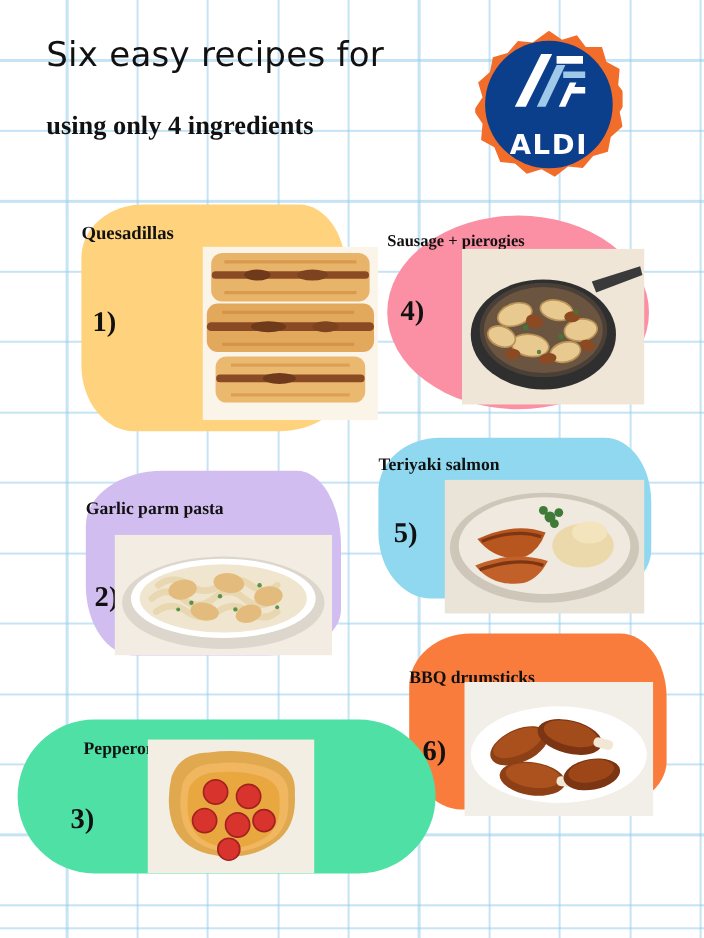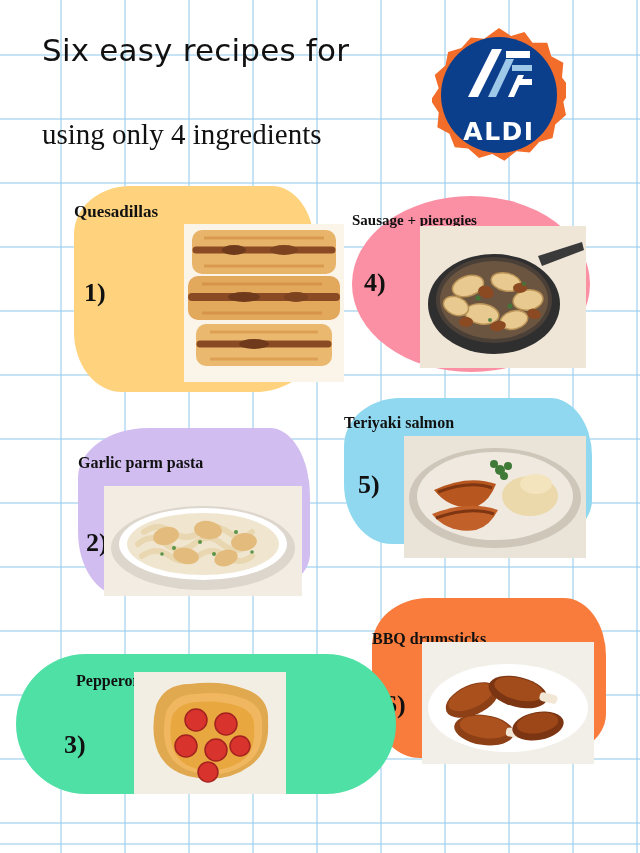--- a/index.html
+++ b/index.html
@@ -25,21 +25,21 @@
   }
   .title-line {
     position: absolute;
     font-family: "DejaVu Sans", sans-serif;
     color: #111111;
     white-space: nowrap;
   }
   #title1 { left: 42px; top: 32px; font-size: 31px; letter-spacing: 0.2px; }
   #title2 { left: 64px; top: 76px; font-size: 31px; letter-spacing: 0.2px; }
   #title3 {
-    left: 42px; top: 118px; font-size: 29px; font-weight: normal;
+    left: 42px; top: 102px; font-size: 24px; font-weight: bold;
     font-family: "Liberation Serif", serif;
   }
 
   
   #aldi-logo {
     position: absolute; left: 432px; top: 28px; width: 134px; height: 134px;
   }
   .logo-burst {
     position: absolute; inset: 0;
     background: #f26c2a;
@@ -109,21 +109,21 @@
   #card2 .card-label { left: 0; top: 26px; width: 232px; font-size: 16px; }
   #card2 .card-num { left: 8px; top: 100px; }
 
   
   #card5 { left: 344px; top: 398px; width: 248px; height: 146px; }
   #card5 .blob { background: #8fd8ef; }
   #card5 .card-label { left: 0; top: 16px; width: 248px; font-size: 16px; }
   #card5 .card-num { left: 14px; top: 72px; }
 
   
-  #card6 { left: 372px; top: 598px; width: 234px; height: 160px; }
+  #card6 { left: 372px; top: 576px; width: 234px; height: 160px; }
   #card6 .blob { background: #f97c3d; }
   #card6 .card-label { left: 0; top: 32px; width: 234px; font-size: 16px; }
   #card6 .card-num { left: 12px; top: 92px; }
 
   
   #card3 { left: 16px; top: 654px; width: 380px; height: 140px; }
   #card3 .blob { background: #4fe0a6; }
   #card3 .card-label { left: 60px; top: 18px; width: 280px; font-size: 16px; }
   #card3 .card-num { left: 48px; top: 76px; }
 

